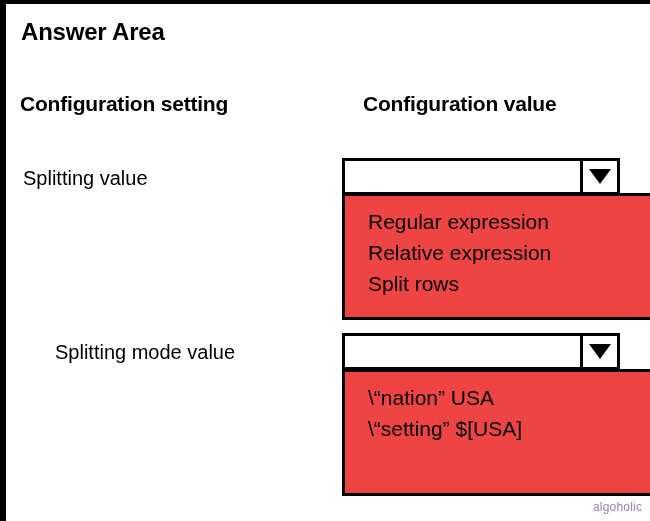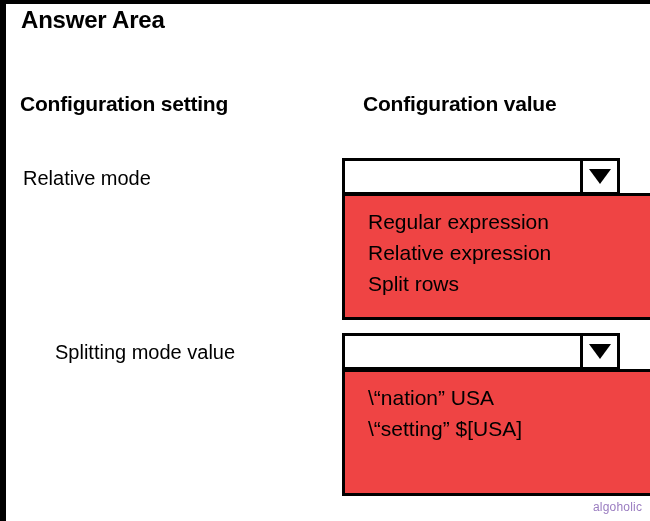--- a/index.html
+++ b/index.html
@@ -35,21 +35,21 @@
     top: 0;
     width: 650px;
     height: 4px;
     background: #000000;
   }
 
   
   .page-title {
     position: absolute;
     left: 21px;
-    top: 6px;
+    top: 18px;
     font-size: 24px;
     font-weight: bold;
     letter-spacing: -0.2px;
     white-space: nowrap;
   }
 
   .col-head {
     position: absolute;
     top: 92px;
     font-size: 21px;
@@ -153,21 +153,21 @@
 
   <div class="frame-left"></div>
   <div class="frame-top"></div>
 
   <div class="page-title">Answer Area</div>
 
   <div class="col-head setting">Configuration setting</div>
 
   <div class="col-head value">Configuration value</div>
 
-  <div class="row-label r1">Relative mode</div>
+  <div class="row-label r1">Splitting value</div>
 
   <div class="combo c1">
     <div class="combo-field"></div>
     <div class="combo-arrow-btn">
       <span class="arrow-glyph"></span>
     </div>
   </div>
 
   <div class="listbox l1">
     <div class="list-item">Regular expression</div>

